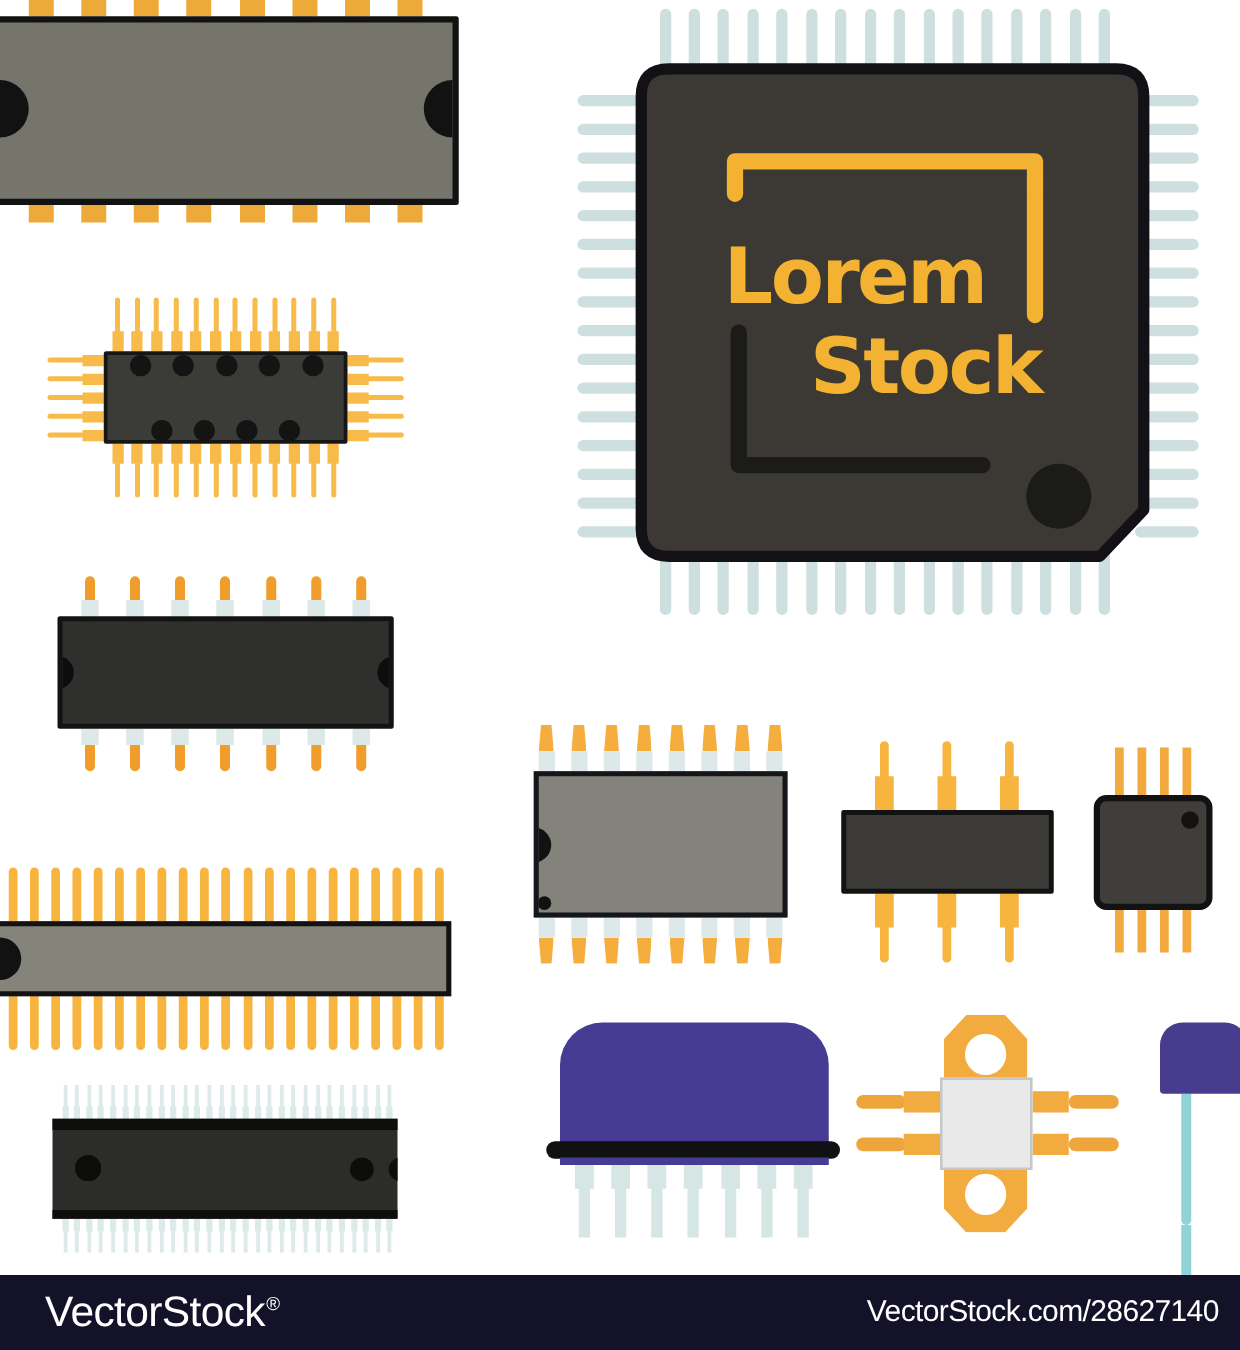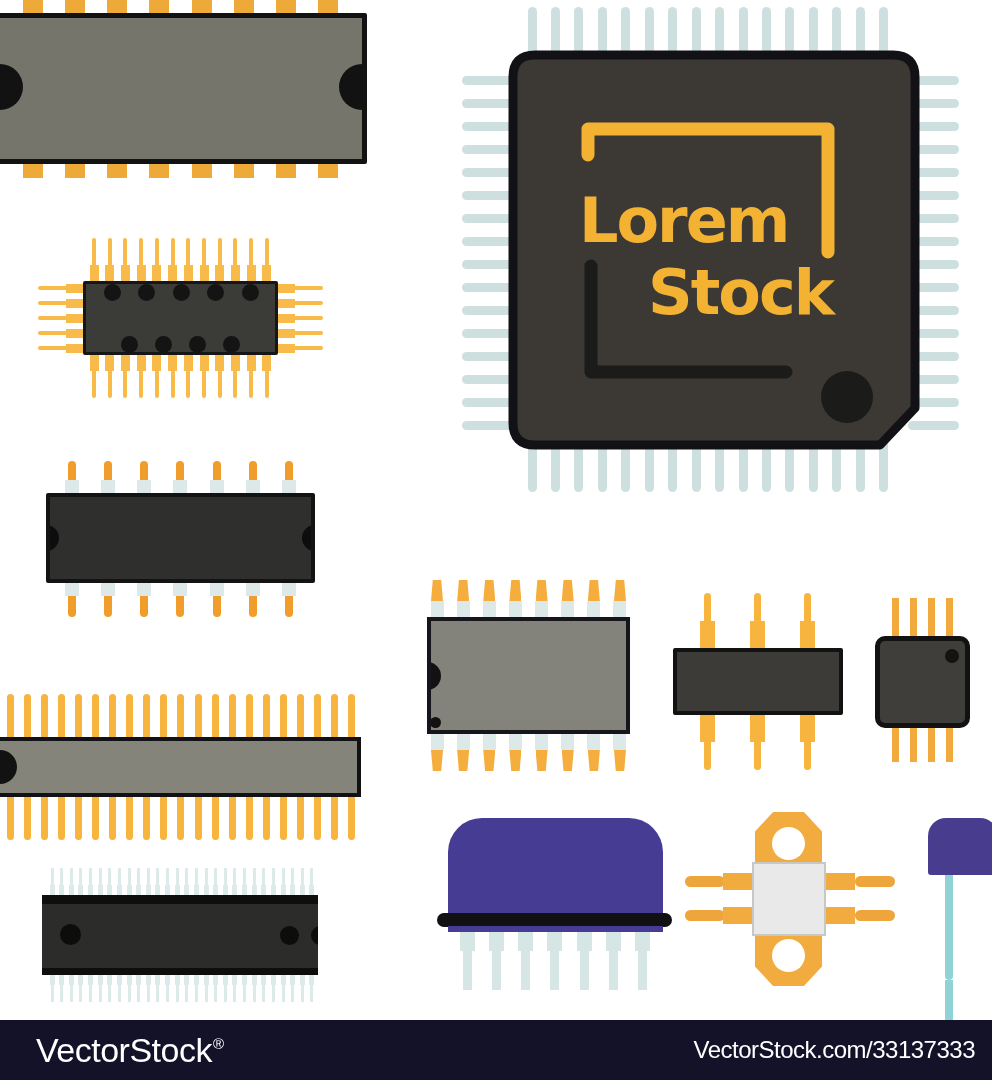--- a/index.html
+++ b/index.html
@@ -579,16 +579,16 @@
         <i></i>
         <i></i>
       </div>
     <div class="body"></div>
   </div>
 
   <div class="comp" id="bar">
     <div class="brand">
       <span>Vector</span><span class="bold">Stock</span><span class="reg">®</span>
     </div>
-    <div class="url">VectorStock.com/33137333</div>
+    <div class="url">VectorStock.com/28627140</div>
   </div>
 
 </div>
 
 </body></html>

